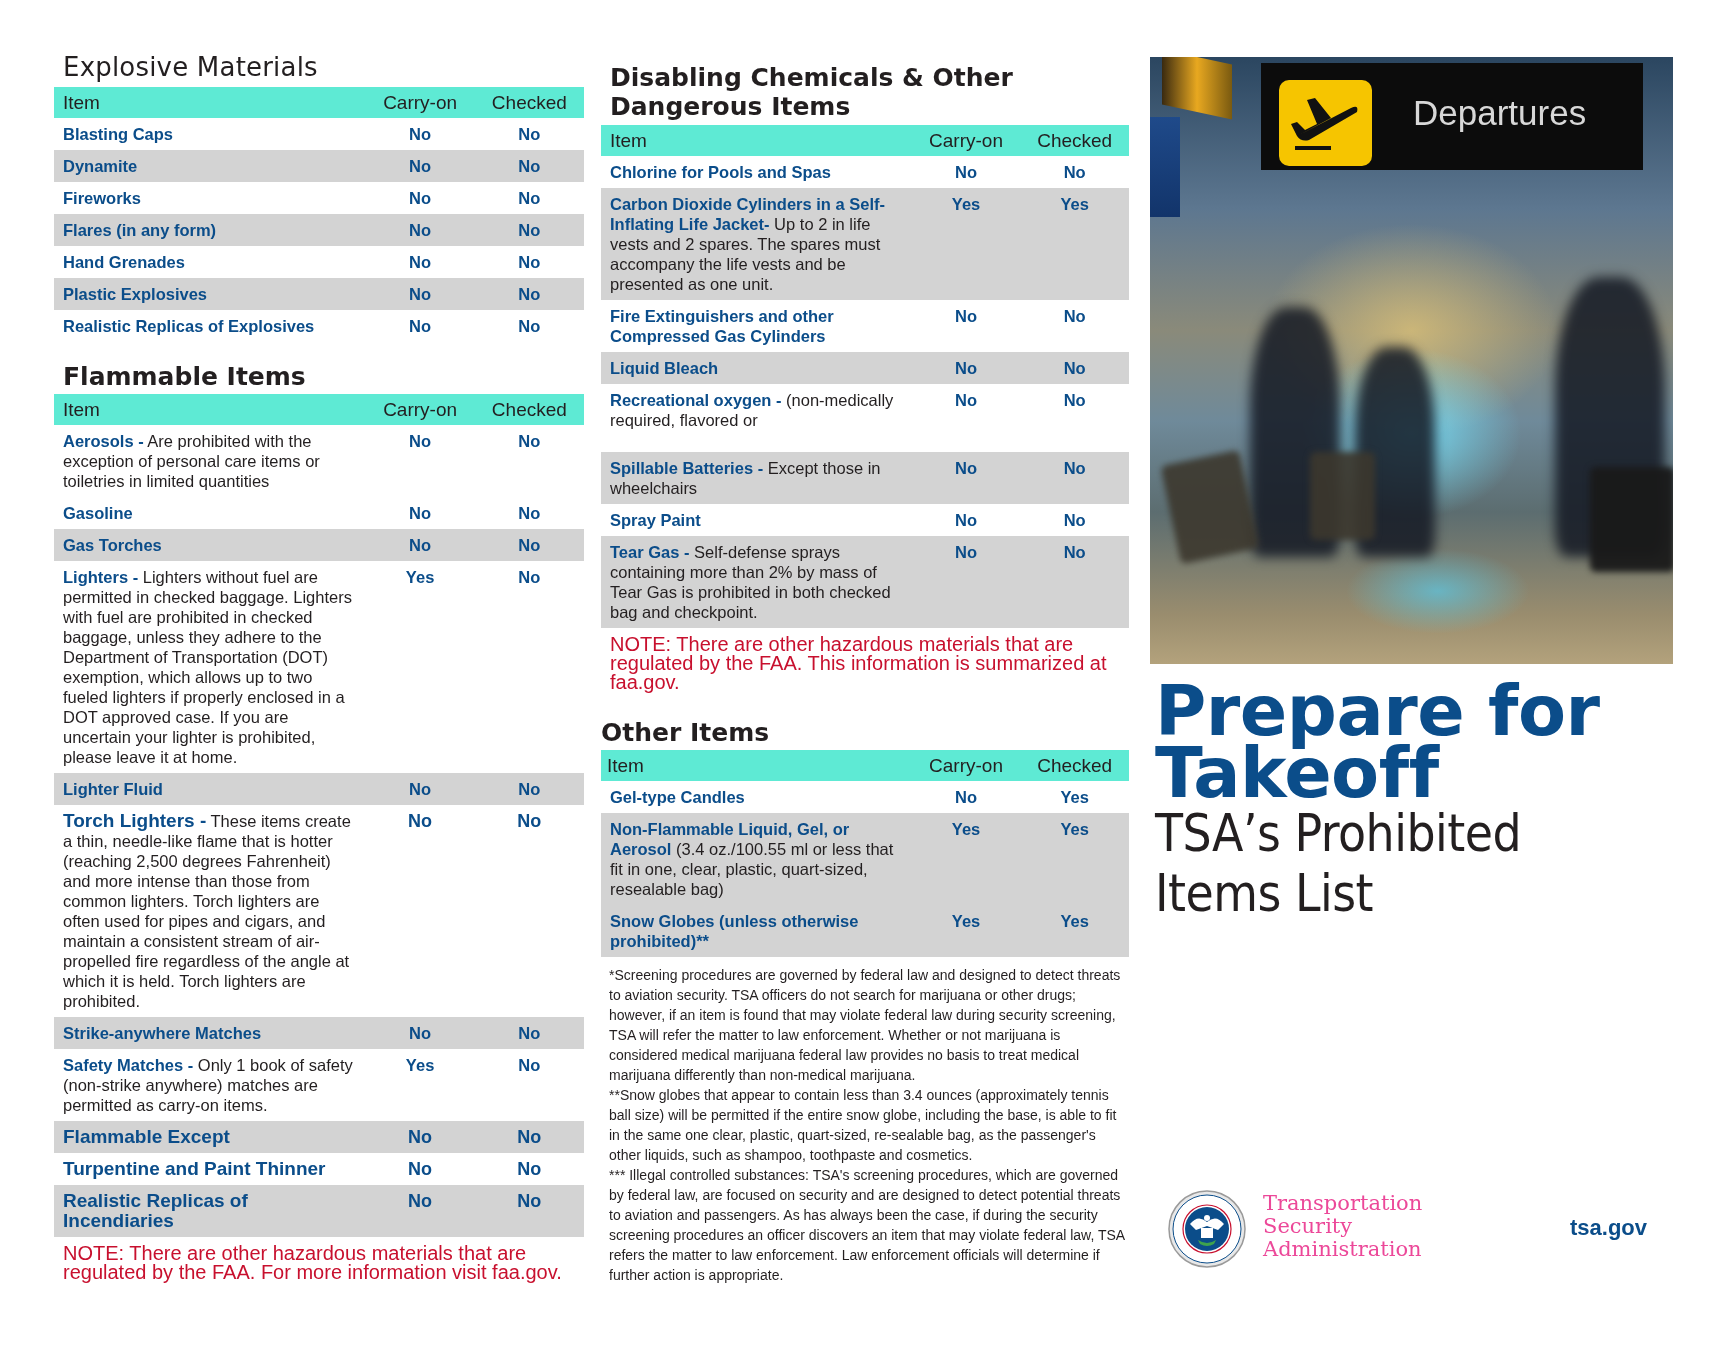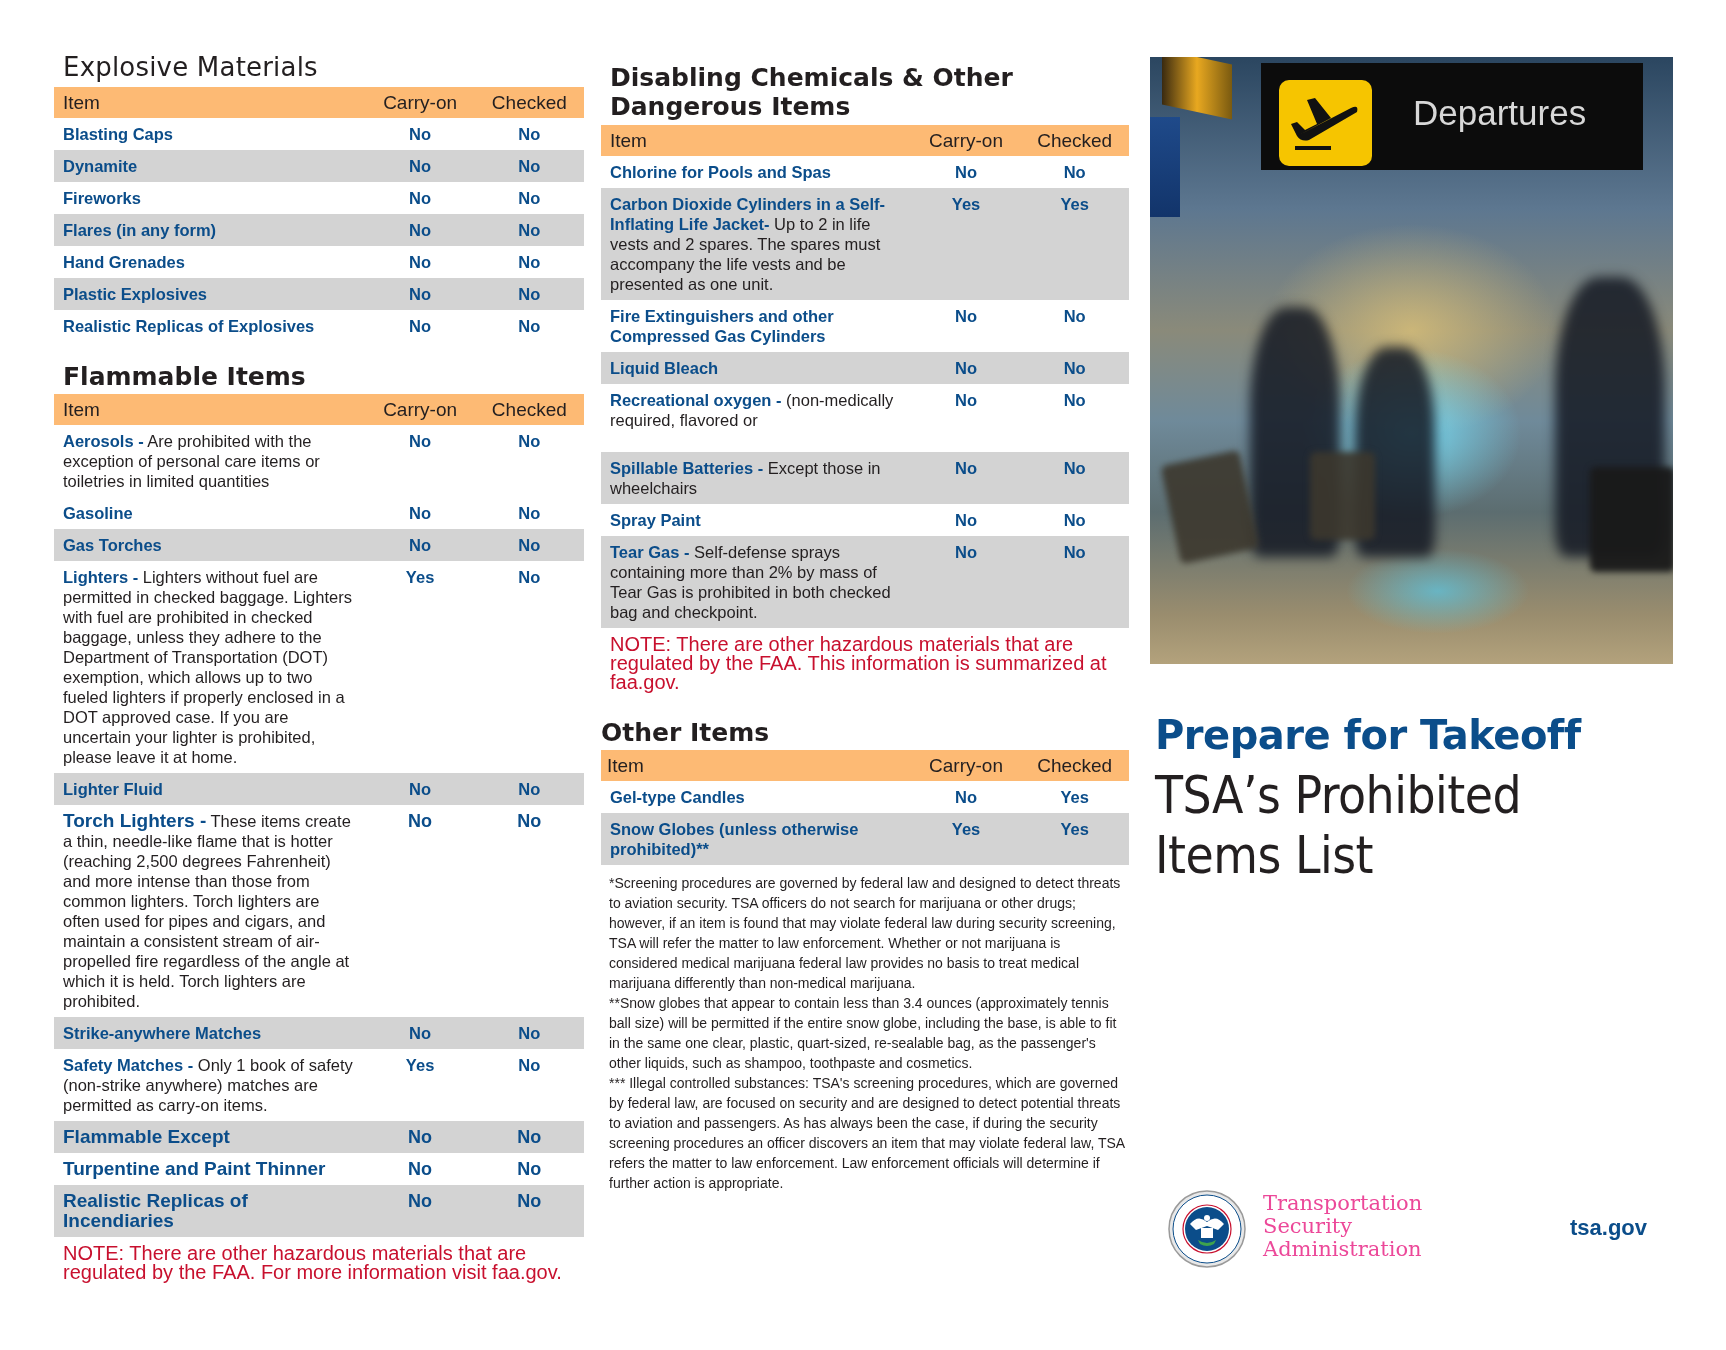--- a/index.html
+++ b/index.html
@@ -8,21 +8,21 @@
 
   .col { position: absolute; }
   #col-left { left: 54px; top: 50px; width: 530px; }
   #col-mid  { left: 601px; top: 54px; width: 528px; }
 
   .section-title { font-family: "DejaVu Sans", sans-serif; color: #231f20; }
   .title-light { font-size: 26px; font-weight: normal; letter-spacing: 0.2px; line-height: 34px; padding-left: 9px; height: 37px; }
   .title-bold { font-size: 25px; font-weight: bold; line-height: 29px; padding-left: 9px; margin-top: 9px; }
 
   table.items { width: 100%; border-collapse: collapse; table-layout: fixed; }
-  table.items th { background: #fdba74; font-weight: normal; font-size: 19px; color: #231f20; height: 31px; text-align: center; padding: 0; }
+  table.items th { background: #5eead4; font-weight: normal; font-size: 19px; color: #231f20; height: 31px; text-align: center; padding: 0; }
   table.items th.c-item { text-align: left; padding-left: 9px; }
   table.items td { vertical-align: top; font-size: 16.5px; line-height: 20px; padding: 6px 0 6px 0; }
   table.items td.c-item { padding-left: 9px; padding-right: 10px; color: #231f20; }
   table.items td.c-val { text-align: center; color: #0b4d8a; font-weight: bold; }
   table.items tr.shade td { background: #d3d3d3; }
   .name { color: #0b4d8a; font-weight: bold; }
   .name.big { font-size: 19px; }
   .desc { color: #231f20; font-weight: normal; }
 
   #col-left col.w-item { width: 305px; }
@@ -47,21 +47,21 @@
   #photo .sign-icon { position: absolute; left: 18px; top: 17px; width: 93px; height: 86px; background: #f6c500; border-radius: 10px; }
   #photo .sign-icon svg { position: absolute; left: 8px; top: 8px; }
   #photo .sign-text { position: absolute; left: 152px; top: 30px; font-size: 35px; color: #d8d8d8; font-family: "Liberation Sans", sans-serif; }
   #photo .board { position: absolute; left: 0; top: 60px; width: 30px; height: 100px; background: linear-gradient(180deg,#1f4a8a,#12346a); }
   #photo .ledboard { position: absolute; left: 12px; top: 0px; width: 70px; height: 55px; background: linear-gradient(90deg,#3a2a10,#e8a820,#7a5a10); transform: skewY(12deg); }
   #photo .person { position: absolute; background: rgba(20,25,35,0.85); filter: blur(6px); border-radius: 40% 40% 10% 10%; }
   #photo .bag { position: absolute; background: rgba(60,55,45,0.9); filter: blur(3px); border-radius: 6px; }
   #photo .bag.dark { background: rgba(25,25,25,0.95); }
 
   #hero-title { position: absolute; left: 1155px; top: 680px; width: 560px; }
-  #hero-title .t1 { font-family: "DejaVu Sans", sans-serif; font-weight: bold; color: #0b4d8a; font-size: 40px; line-height: 62px; letter-spacing: -0.5px; margin-top: 24px; }
+  #hero-title .t1 { font-family: "DejaVu Sans", sans-serif; font-weight: bold; color: #0b4d8a; font-size: 70px; line-height: 62px; letter-spacing: -0.5px; }
   #hero-title .t2 { font-family: "DejaVu Sans", sans-serif; font-weight: normal; color: #231f20; font-size: 51px; line-height: 60px; font-stretch: condensed; letter-spacing: -0.5px; }
 
   #footer-brand { position: absolute; left: 1168px; top: 1190px; width: 500px; height: 80px; }
   #seal { position: absolute; left: 0; top: 0; width: 78px; height: 78px; }
   #agency { position: absolute; left: 95px; top: 2px; font-family: "DejaVu Serif", serif; color: #ec4899; font-size: 21px; line-height: 23px; }
   #site { position: absolute; left: 402px; top: 25px; color: #0b4d8a; font-weight: bold; font-size: 22px; font-family: "Liberation Sans", sans-serif; }
 </style>
 </head>
 <body>
 
@@ -271,20 +271,25 @@
         <th>Checked</th>
       </tr>
     </thead>
     <tbody id="other-body">
         <tr>
           <td class="c-item"><span class="name">Gel-type Candles</span><span class="desc"></span></td>
           <td class="c-val">No</td>
           <td class="c-val">Yes</td>
         </tr>
         <tr class="shade">
+          <td class="c-item"><span class="name">Non-Flammable Liquid, Gel, or Aerosol</span><span class="desc"> (3.4 oz./100.55 ml or less that fit in one, clear, plastic, quart-sized, resealable bag)</span></td>
+          <td class="c-val">Yes</td>
+          <td class="c-val">Yes</td>
+        </tr>
+        <tr class="shade">
           <td class="c-item"><span class="name">Snow Globes (unless otherwise prohibited)**</span><span class="desc"></span></td>
           <td class="c-val">Yes</td>
           <td class="c-val">Yes</td>
         </tr>
       </tbody>
   </table>
   <div class="footnotes">
     <p>*Screening procedures are governed by federal law and designed to detect threats to aviation security. TSA officers do not search for marijuana or other drugs; however, if an item is found that may violate federal law during security screening, TSA will refer the matter to law enforcement. Whether or not marijuana is considered medical marijuana federal law provides no basis to treat medical marijuana differently than non-medical marijuana.</p>
     <p>**Snow globes that appear to contain less than 3.4 ounces (approximately tennis ball size) will be permitted if the entire snow globe, including the base, is able to fit in the same one clear, plastic, quart-sized, re-sealable bag, as the passenger's other liquids, such as shampoo, toothpaste and cosmetics.</p>
     <p>*** Illegal controlled substances: TSA's screening procedures, which are governed by federal law, are focused on security and are designed to detect potential threats to aviation and passengers. As has always been the case, if during the security screening procedures an officer discovers an item that may violate federal law, TSA refers the matter to law enforcement. Law enforcement officials will determine if further action is appropriate.</p>

